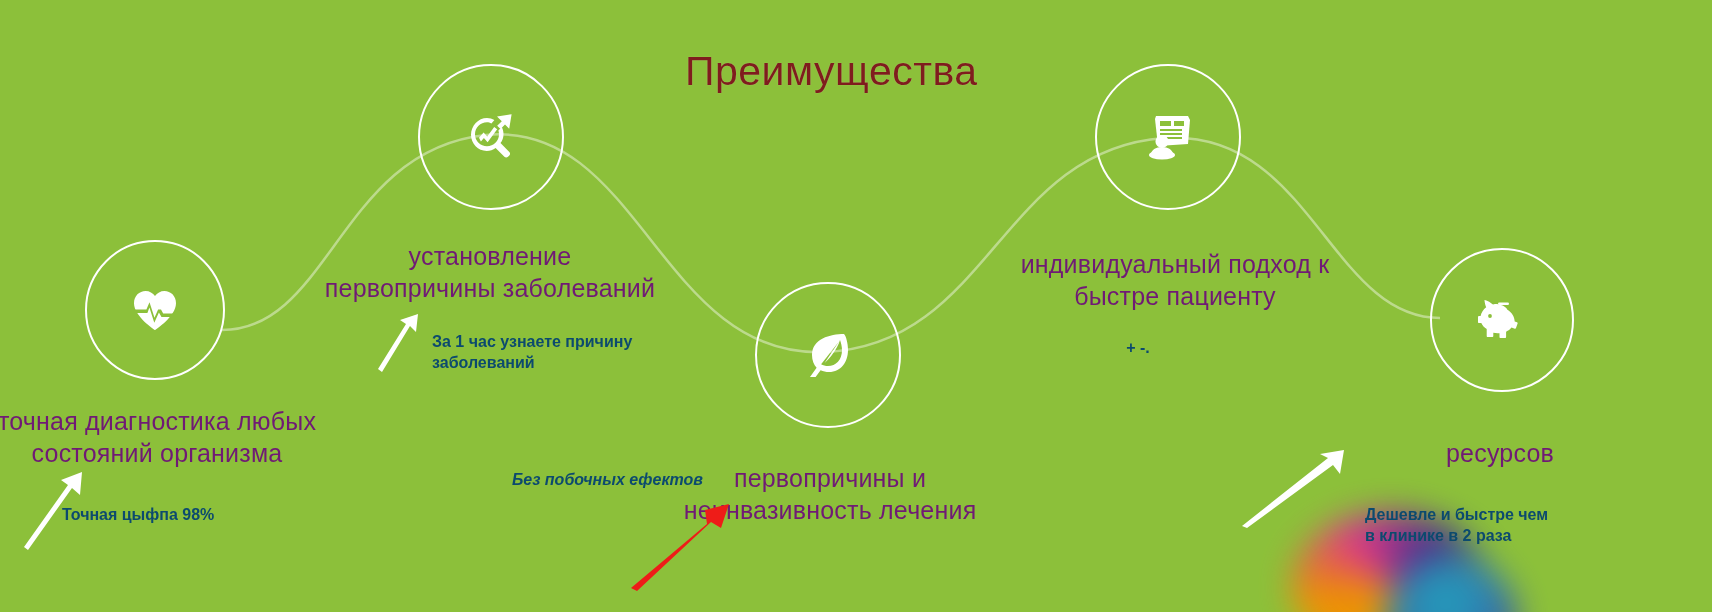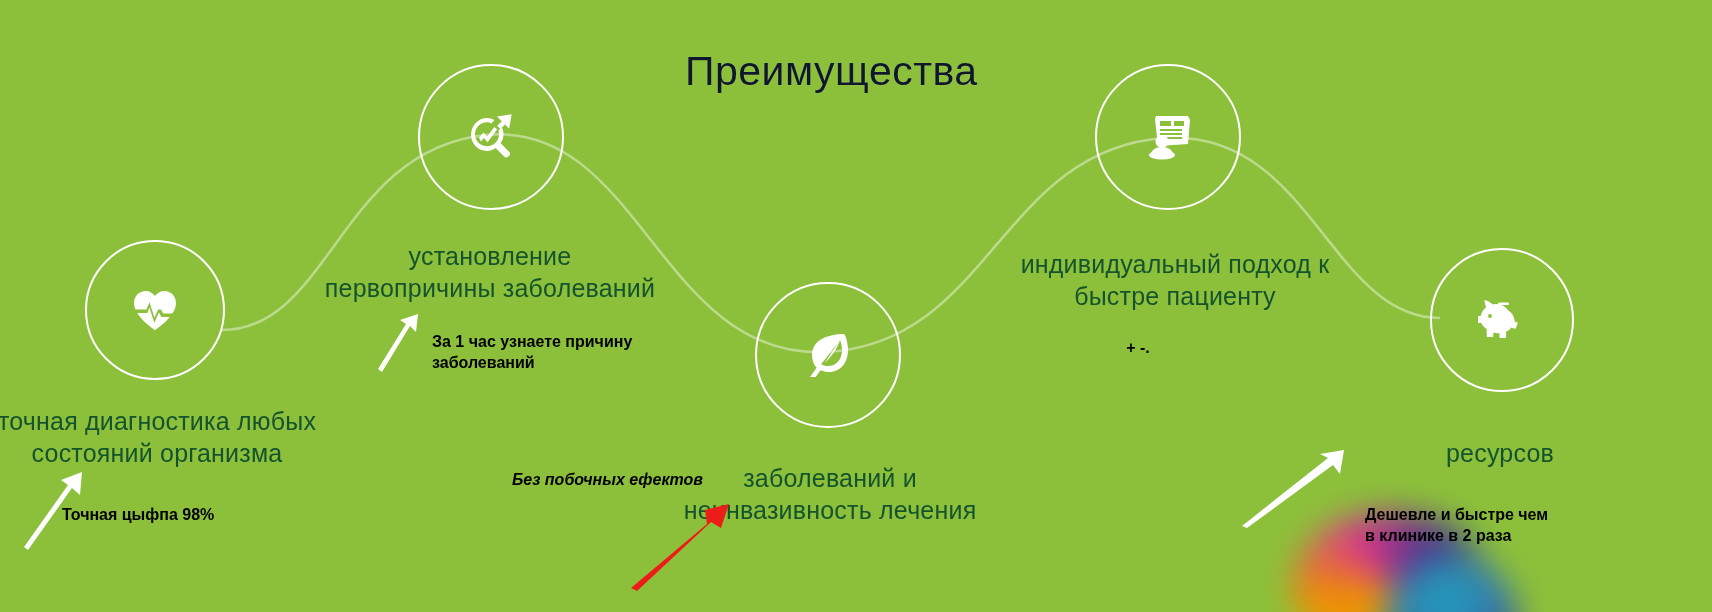--- a/index.html
+++ b/index.html
@@ -56,39 +56,39 @@
     position: absolute;
     border-radius: 50%;
     border: 2px solid #ffffff;
     display: flex;
     align-items: center;
     justify-content: center;
   }
   .node svg { display: block; }
   .headline {
     position: absolute;
-    color: #0f172a;
+    color: #7f1d1d;
     font-size: 41px;
     font-weight: 300;
     letter-spacing: .5px;
     white-space: nowrap;
     text-shadow: 0 0 1px rgba(255,255,255,.35);
   }
   .caption {
     position: absolute;
-    color: #14532d;
+    color: #701a75;
     font-size: 25px;
     font-weight: 300;
     line-height: 1.28;
     text-align: center;
     letter-spacing: .2px;
   }
   .note {
     position: absolute;
-    color: #000000;
+    color: #0c4a6e;
     font-size: 16px;
     font-weight: 700;
     line-height: 1.3;
   }
   .arrow { position: absolute; }
 </style>
 </head>
 <body>
 
 <div id="stage">
@@ -148,21 +148,21 @@
   </div>
 
   <div class="node" style="left:755px; top:282px; width:142px; height:142px;">
     <span>
       <svg width="44" height="48" viewBox="0 0 44 48">
         <path fill="#ffffff" d="M38 3C24 3 6 8 6 24c0 5.3 1.8 9.6 4.6 12.7L4 46h5.6l5-6.8C17.2 40.4 19.9 41 23 41c12 0 19-10 19-22 0-7-2-14-4-16zM22 35c-2.6 0-5-.6-6.9-1.8L33 10.6 18.6 31.9C24 27 31 19 34 9c1 3 2 6.5 2 10 0 10-6 16-14 16z"></path>
       </svg>
     </span>
   </div>
   <div class="caption" style="left:660px; top:462px; width:340px;">
-    <span>заболеваний и</span><br>
+    <span>первопричины и</span><br>
     <span>неинвазивность лечения</span>
   </div>
   <div class="note" style="left:512px; top:470px; width:220px;font-style:italic;">
     <span>Без побочных ефектов</span>
   </div>
   <svg class="arrow" style="left:625px; top:496px;" width="110" height="96" viewBox="0 0 110 96">
     <path fill="#ee1c18" d="M6 92 L82 28 L80 14 L104 8 L96 32 L86 26 L12 95 Z"></path>
   </svg>
 
   <div class="node" style="left:1095px; top:64px; width:142px; height:142px;">

